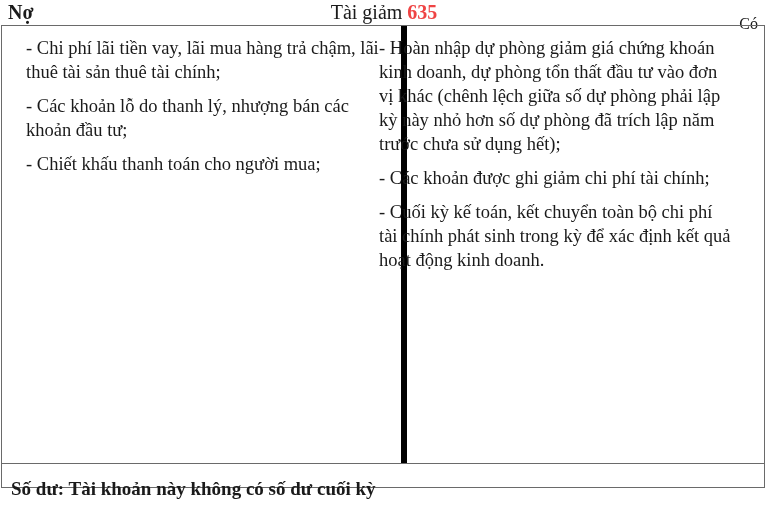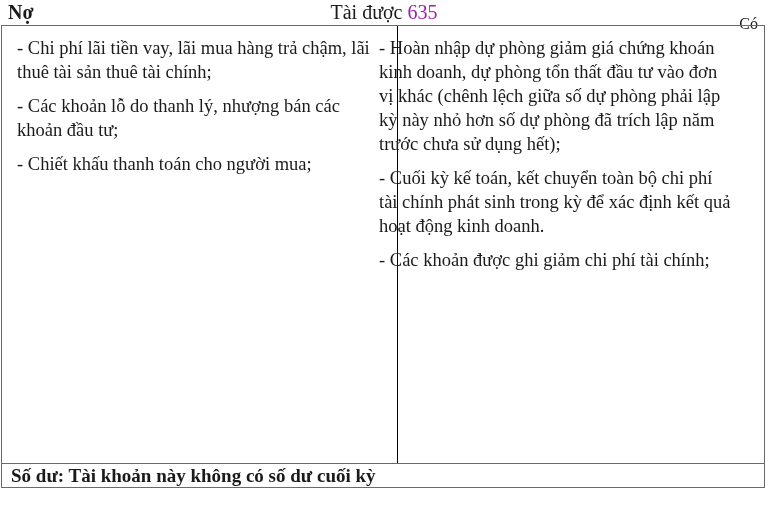--- a/index.html
+++ b/index.html
@@ -33,22 +33,22 @@
     .header .title {
       position: absolute;
       left: 0;
       width: 768px;
       top: 1px;
       text-align: center;
       font-size: 20px;
       line-height: 22px;
     }
     .header .title .num {
-      color: #a21caf;
-      font-weight: normal;
+      color: #ef4444;
+      font-weight: bold;
     }
     .header .co {
       position: absolute;
       right: 10px;
       top: 13px;
       font-size: 16px;
       line-height: 22px;
     }
     .table {
       position: absolute;
@@ -59,66 +59,66 @@
       border: 1px solid #6a6a6a;
       box-sizing: border-box;
     }
     .col {
       position: absolute;
       top: 0;
       height: 437px;
       box-sizing: border-box;
     }
     .col.left {
-      left: 6px;
+      left: 15px;
       width: 390px;
-      border-right: 1px solid #000000;
+      border-right: 6px solid #000000;
       padding: 10px 10px 0 9px;
     }
     .col.right {
       left: 368px;
       width: 372px;
       padding: 10px 8px 0 9px;
     }
     .item {
       font-size: 18.5px;
       line-height: 24px;
       margin: 0 0 10px 0;
     }
     .balance {
       position: absolute;
       left: 0;
       top: 437px;
       width: 762px;
       height: 24px;
       border-top: 1px solid #6a6a6a;
       box-sizing: border-box;
-      padding: 0 0 0 9px;
+      padding: 13px 0 0 9px;
       font-weight: bold;
       font-size: 19px;
       line-height: 24px;
     }
   </style>
 </head>
 <body>
 
 <div class="header">
   <span class="no">Nợ</span>
   <div class="title">
-    <span>Tài được</span>
+    <span>Tài giảm</span>
     <span class="num">635</span>
   </div>
   <span class="co">Có</span>
 </div>
 
 <div class="table">
   <div class="col left">
     <p class="item">- Chi phí lãi tiền vay, lãi mua hàng trả chậm, lãi thuê tài sản thuê tài chính;</p>
     <p class="item">- Các khoản lỗ do thanh lý, nhượng bán các khoản đầu tư;</p>
     <p class="item">- Chiết khấu thanh toán cho người mua;</p>
   </div>
   <div class="col right">
     <p class="item">- Hoàn nhập dự phòng giảm giá chứng khoán kinh doanh, dự phòng tổn thất đầu tư vào đơn vị khác (chênh lệch giữa số dự phòng phải lập kỳ này nhỏ hơn số dự phòng đã trích lập năm trước chưa sử dụng hết);</p>
+    <p class="item">- Các khoản được ghi giảm chi phí tài chính;</p>
     <p class="item">- Cuối kỳ kế toán, kết chuyển toàn bộ chi phí tài chính phát sinh trong kỳ để xác định kết quả hoạt động kinh doanh.</p>
-    <p class="item">- Các khoản được ghi giảm chi phí tài chính;</p>
   </div>
   <div class="balance">Số dư: Tài khoản này không có số dư cuối kỳ</div>
 </div>
 
 </body></html>

